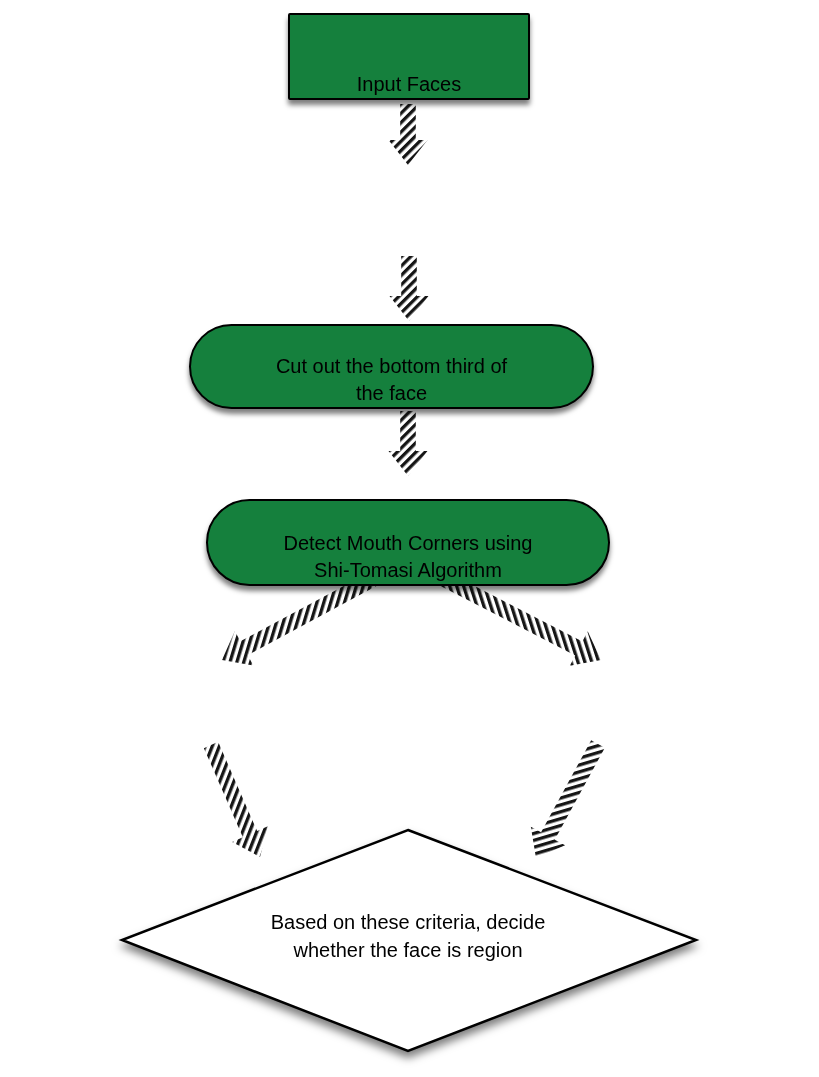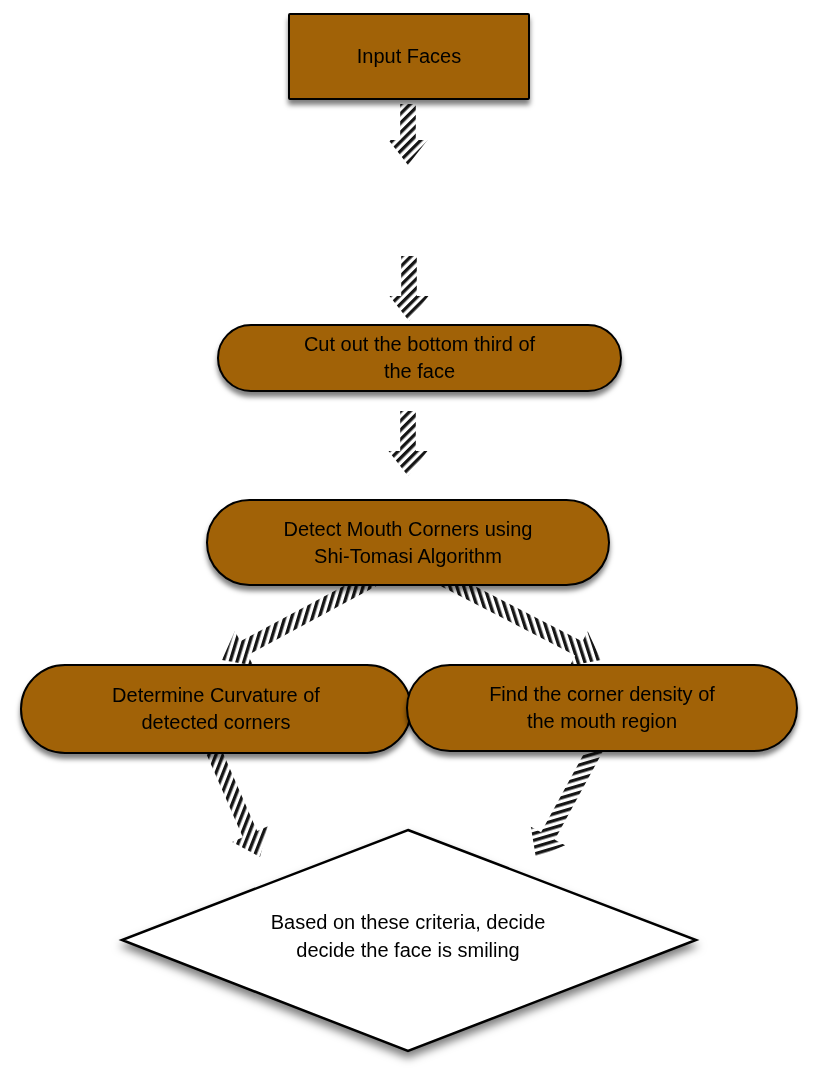--- a/index.html
+++ b/index.html
@@ -18,24 +18,24 @@
   #edge-layer {
     position: absolute;
     left: 0;
     top: 0;
     z-index: 1;
   }
   .node {
     position: absolute;
     z-index: 2;
     box-sizing: border-box;
-    background: #a16207;
+    background: #15803d;
     border: 2.5px solid #000000;
     display: flex;
-    align-items: center;
+    align-items: flex-end;
     justify-content: center;
     box-shadow: 0 5px 5px rgba(0,0,0,0.5);
   }
   .node.rect {
     border-radius: 2px;
   }
   .node.pill {
     border-radius: 48px;
   }
   .label {
@@ -84,36 +84,28 @@
         <polygon points="-7.8,0 7.8,0 7.8,97.24974437601085 19.5,97.24974437601085 0,122.24974437601085 -19.5,97.24974437601085 -7.8,97.24974437601085" fill="url(#hatchA)" transform="translate(211 745) rotate(-23.629377730656813)"></polygon>
         <polygon points="-7.8,0 7.8,0 7.8,104.76902558006668 19.5,104.76902558006668 0,129.76902558006668 -19.5,104.76902558006668 -7.8,104.76902558006668" fill="url(#hatchA)" transform="translate(598 744) rotate(28.53998518795997)"></polygon>
       </g>
   </svg>
 
   <div class="node rect" style="left:288px;top:13px;width:242px;height:87px">
     <div class="label">Input Faces</div>
   </div>
 
 
-  <div class="node pill" style="left:217px;top:324px;width:405px;height:68px">
+  <div class="node pill" style="left:189px;top:324px;width:405px;height:85px">
     <div class="label">Cut out the bottom third of
 the face</div>
   </div>
 
   <div class="node pill" style="left:206px;top:499px;width:404px;height:87px">
     <div class="label">Detect Mouth Corners using
 Shi-Tomasi Algorithm</div>
   </div>
 
-  <div class="node pill" style="left:20px;top:664px;width:392px;height:90px">
-    <div class="label">Determine Curvature of
-detected corners</div>
-  </div>
 
-  <div class="node pill" style="left:406px;top:664px;width:392px;height:88px">
-    <div class="label">Find the corner density of
-the mouth region</div>
-  </div>
 
   <div class="label" id="diamond-label">Based on these criteria, decide
-decide the face is smiling</div>
+whether the face is region</div>
 
 </div>
 
 </body></html>

